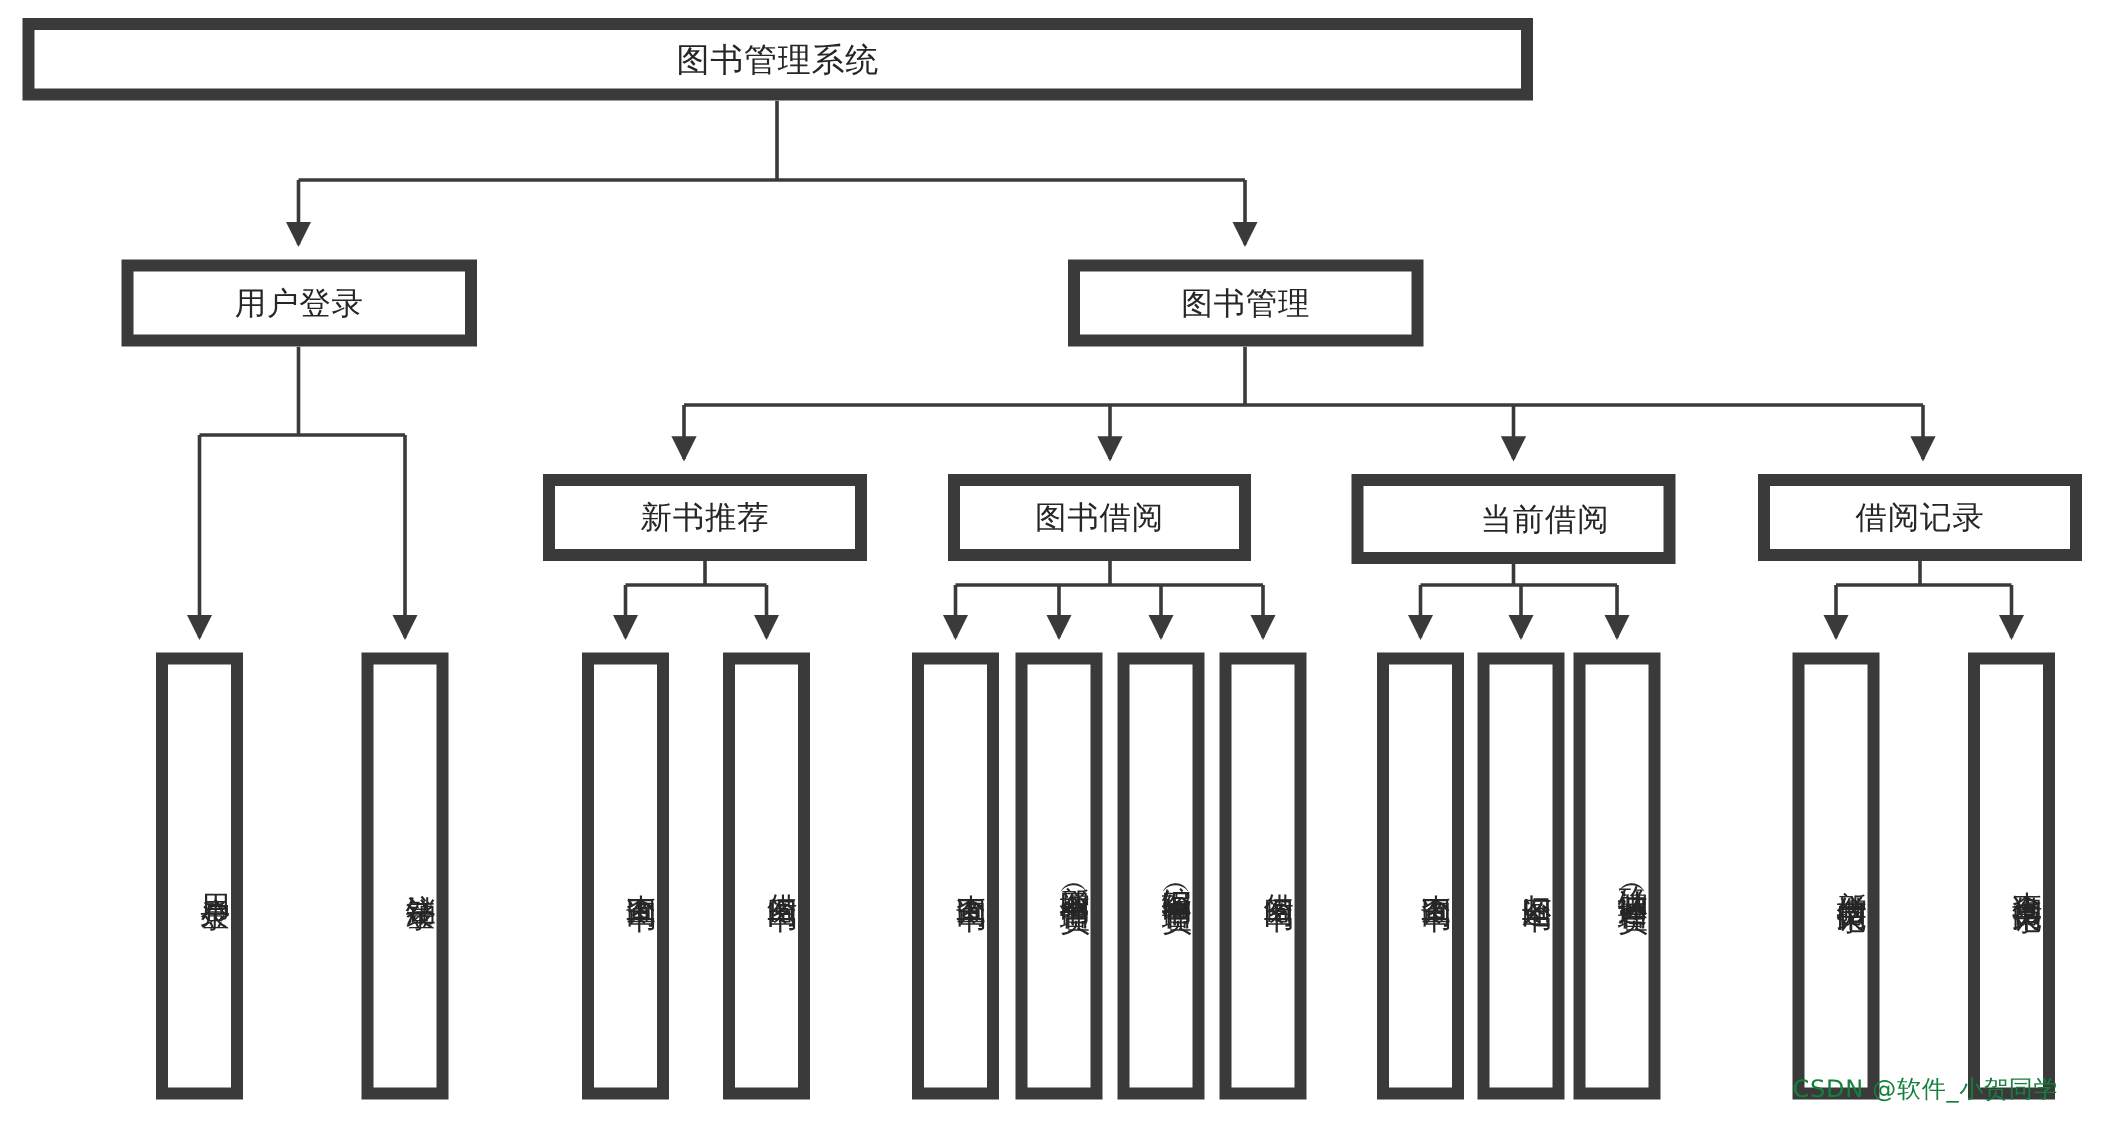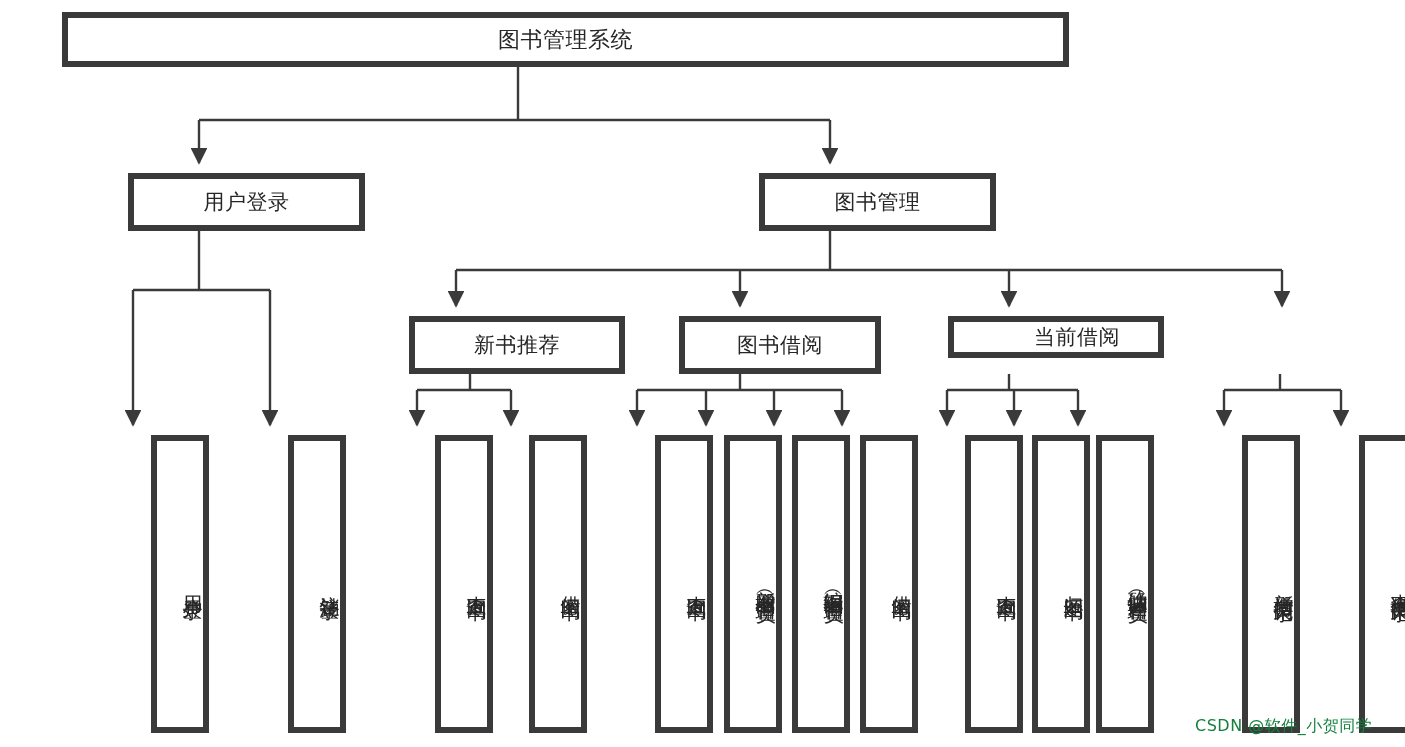--- a/index.html
+++ b/index.html
@@ -23,26 +23,25 @@
     left: 0;
     top: 0;
     width: 1405px;
     height: 747px;
     pointer-events: none;
   }
   .node {
     position: absolute;
     box-sizing: border-box;
     background: #ffffff;
-    border: 6px solid #c2410c;
+    border: 8px solid #c2410c;
     display: flex;
     align-items: center;
     justify-content: center;
     color: #262626;
-    margin-left: 47px;
   }
   .node.horiz {
     font-size: 21px;
     letter-spacing: 0.5px;
   }
   .node.vert {
     writing-mode: vertical-rl;
     text-orientation: upright;
     font-size: 20px;
     letter-spacing: 2px;
@@ -135,22 +134,25 @@
   <div class="node horiz" style="left: 362px; top: 316px; width: 216px; height: 58px; border-color: rgb(58, 58, 58); color: rgb(38, 38, 38); background: rgb(255, 255, 255);">
       <span>新书推荐</span>
     </div>
 
   <div class="node horiz" style="left: 712px; top: 173px; width: 237px; height: 58px; border-color: rgb(58, 58, 58); color: rgb(38, 38, 38); background: rgb(255, 255, 255);">
       <span>图书管理</span>
     </div>
   <div class="node horiz" style="left: 632px; top: 316px; width: 202px; height: 58px; border-color: rgb(58, 58, 58); color: rgb(38, 38, 38); background: rgb(255, 255, 255);">
       <span>图书借阅</span>
     </div>
-  <div class="node horiz" style="left: 901px; top: 316px; width: 216px; height: 42px; border-color: rgb(58, 58, 58); color: rgb(38, 38, 38); background: rgb(255, 255, 255); padding-left: 42px;">
+  <div class="node horiz" style="left: 901px; top: 316px; width: 216px; height: 60px; border-color: rgb(58, 58, 58); color: rgb(38, 38, 38); background: rgb(255, 255, 255); padding-left: 42px;">
       <span>当前借阅</span>
+    </div>
+  <div class="node horiz" style="left: 1172px; top: 316px; width: 216px; height: 58px; border-color: rgb(58, 58, 58); color: rgb(38, 38, 38); background: rgb(255, 255, 255);">
+      <span>借阅记录</span>
     </div>
 
   <div class="node vert" style="left: 104px; top: 435px; width: 58px; height: 298px; border-color: rgb(58, 58, 58); color: rgb(38, 38, 38); background: rgb(255, 255, 255);">
       <span class="vlabel">用户登录</span>
     </div>
   <div class="node vert" style="left: 241px; top: 435px; width: 58px; height: 298px; border-color: rgb(58, 58, 58); color: rgb(38, 38, 38); background: rgb(255, 255, 255);">
       <span class="vlabel">注销登录</span>
     </div>
   <div class="node vert" style="left: 388px; top: 435px; width: 58px; height: 298px; border-color: rgb(58, 58, 58); color: rgb(38, 38, 38); background: rgb(255, 255, 255);">
       <span class="vlabel">查询图书</span>

